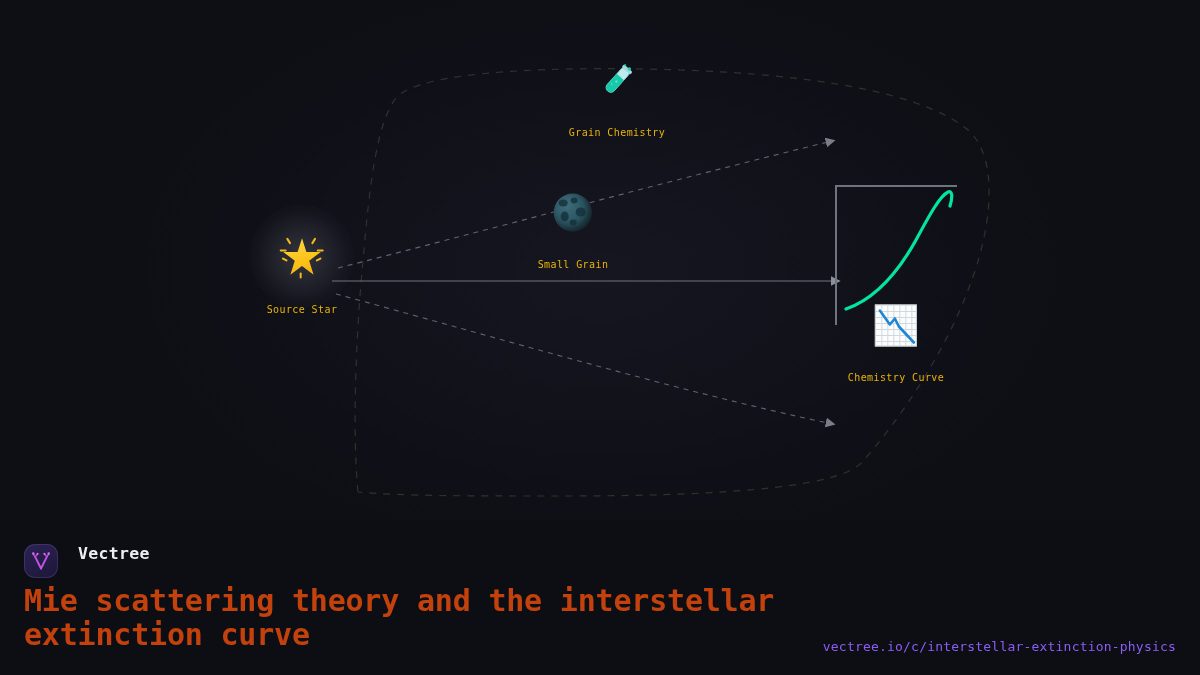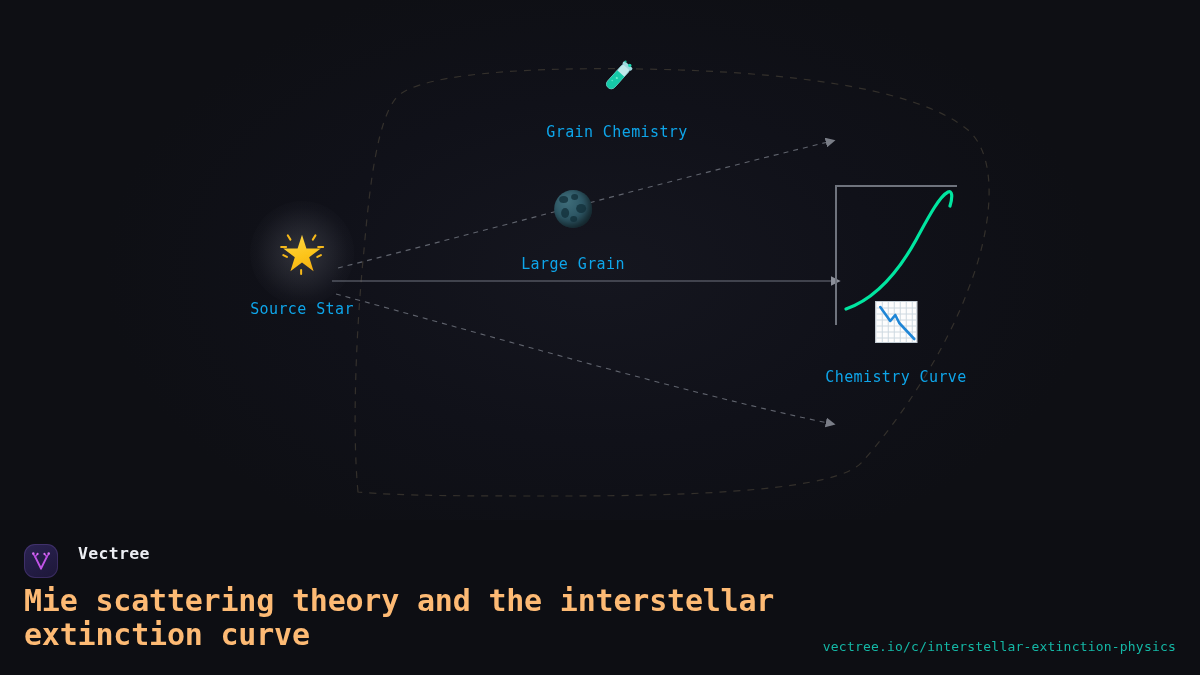--- a/index.html
+++ b/index.html
@@ -40,23 +40,23 @@
   .node {
     position: absolute;
     transform: translate(-50%, -50%);
     display: flex;
     flex-direction: column;
     align-items: center;
     white-space: nowrap;
   }
   .node-label {
     margin-top: 28px;
-    font-size: 15px;
+    font-size: 10px;
     letter-spacing: 0.4px;
-    color: #0ea5e9;
+    color: #eab308;
     font-family: "DejaVu Sans Mono", "Liberation Mono", monospace;
   }
 
   
   .star-halo {
     position: absolute;
     left: 50%;
     top: 17px;
     width: 104px;
     height: 104px;
@@ -172,29 +172,29 @@
     letter-spacing: 0.3px;
   }
   #headline {
     position: absolute;
     left: 24px;
     top: 64px;
     width: 760px;
     font-size: 30px;
     font-weight: bold;
     line-height: 1.12;
-    color: #fdba74;
+    color: #c2410c;
     letter-spacing: -0.2px;
   }
   #footer-url {
     position: absolute;
     right: 24px;
     bottom: 21px;
     font-size: 13px;
-    color: #14b8a6;
+    color: #8b5cf6;
     letter-spacing: 0.2px;
   }
 </style>
 </head>
 <body>
 
 <div id="stage">
   <div id="stage-bg"></div>
 
   <svg id="edges-svg" viewBox="0 0 1200 520" xmlns="http://www.w3.org/2000/svg">
@@ -244,21 +244,21 @@
   <div class="node" style="left:573px; top:232px;">
     <div class="glyph-box">
       <div class="g-moon">
         <div class="moon-spot" style="left:5px;  top:6px;  width:9px;  height:7px;"></div>
         <div class="moon-spot" style="left:17px; top:4px;  width:7px;  height:6px;"></div>
         <div class="moon-spot" style="left:22px; top:14px; width:10px; height:9px;"></div>
         <div class="moon-spot" style="left:7px;  top:18px; width:8px;  height:10px;"></div>
         <div class="moon-spot" style="left:16px; top:26px; width:7px;  height:6px;"></div>
       </div>
     </div>
-    <div class="node-label">Large Grain</div>
+    <div class="node-label">Small Grain</div>
   </div>
 
   <div class="node" style="left:302px; top:277px;">
     <div class="star-halo"></div>
     <div class="glyph-box">
       <div class="g-star"></div>
       <div class="g-star-spark" style="left:-4px;  top:10px; width:7px; height:2px;"></div>
       <div class="g-star-spark" style="left:-2px;  top:19px; width:6px; height:2px; transform:rotate(28deg);"></div>
       <div class="g-star-spark" style="left:33px;  top:10px; width:7px; height:2px;"></div>
       <div class="g-star-spark" style="left:32px;  top:19px; width:6px; height:2px; transform:rotate(-28deg);"></div>

